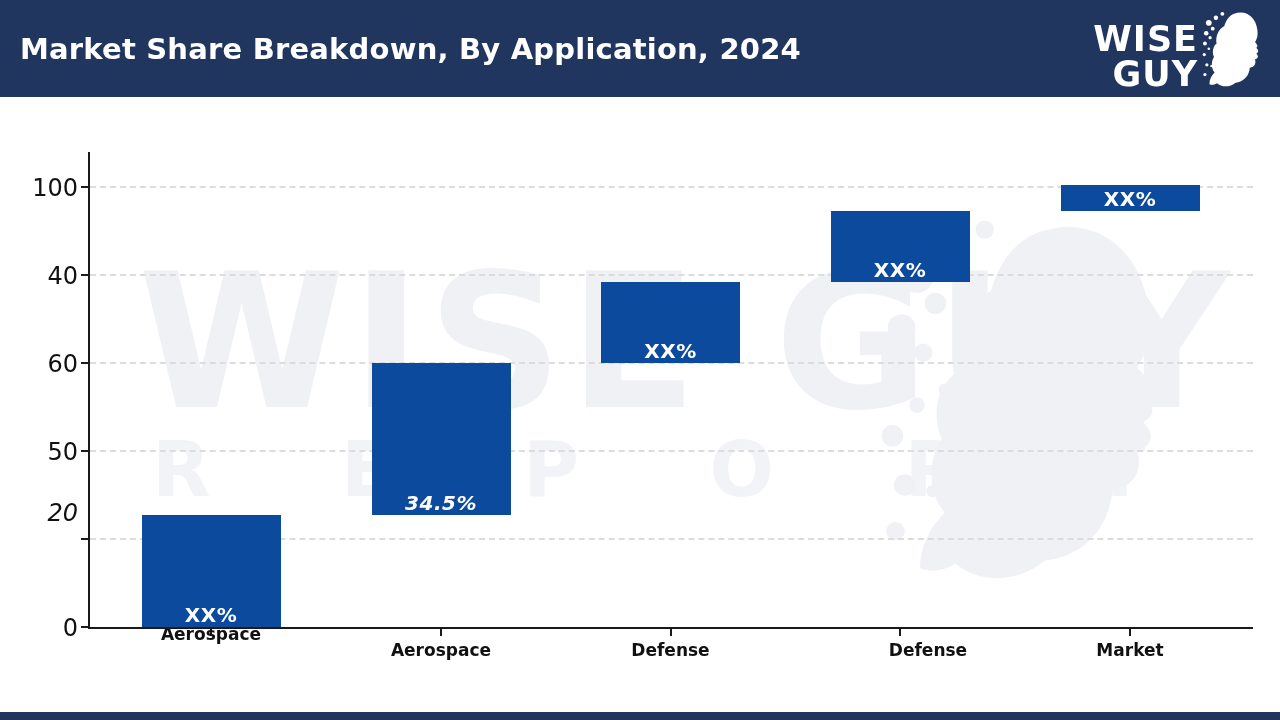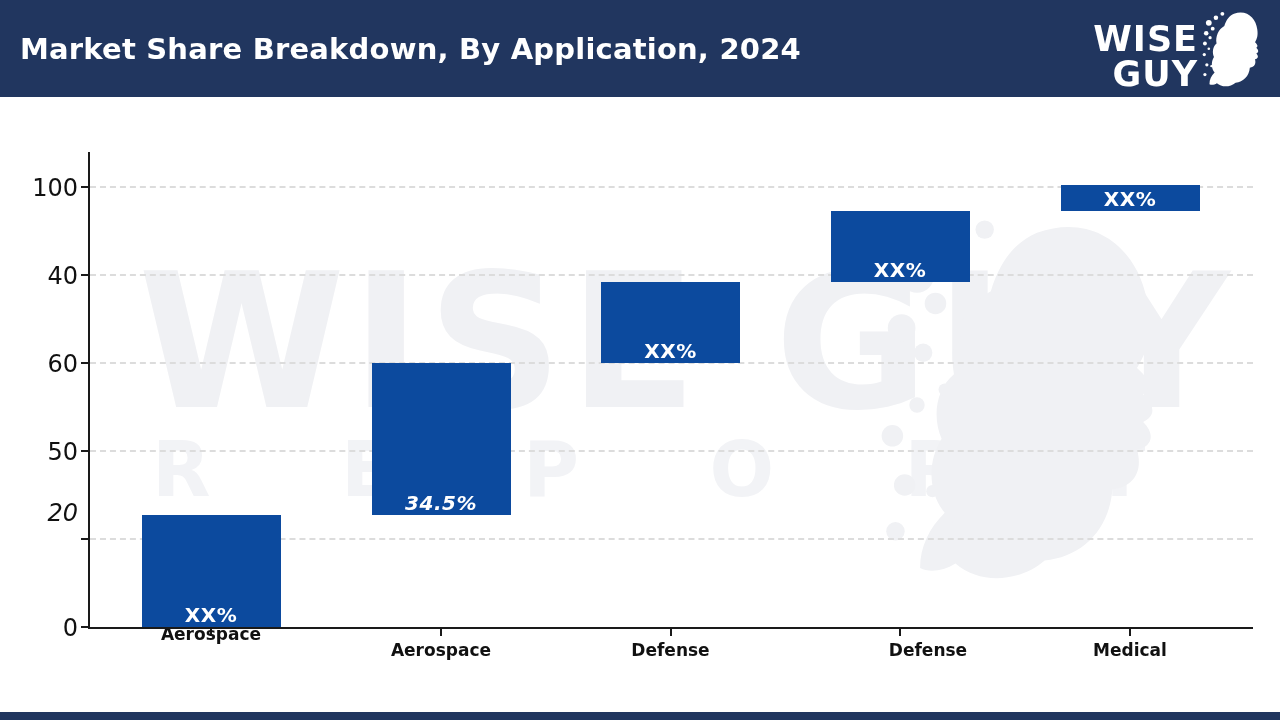--- a/index.html
+++ b/index.html
@@ -132,19 +132,19 @@
       <div class="ytick-mark" style="left: 81px; top: 186px;"></div>
       <div class="xtick-mark" style="left: 210px; top: 629px;"></div>
       <div class="xcat-label" style="left: 121px; top: 624px;">Aerospace</div>
       <div class="xtick-mark" style="left: 440px; top: 629px;"></div>
       <div class="xcat-label" style="left: 351px; top: 640px;">Aerospace</div>
       <div class="xtick-mark" style="left: 669.5px; top: 629px;"></div>
       <div class="xcat-label" style="left: 580.5px; top: 640px;">Defense</div>
       <div class="xtick-mark" style="left: 899px; top: 629px;"></div>
       <div class="xcat-label" style="left: 838px; top: 640px;">Defense</div>
       <div class="xtick-mark" style="left: 1129px; top: 629px;"></div>
-      <div class="xcat-label" style="left: 1040px; top: 640px;">Medical</div>
+      <div class="xcat-label" style="left: 1040px; top: 640px;">Market</div>
       <div class="axisline" style="left: 88px; top: 152px; width: 2px; height: 477px;"></div>
       <div class="axisline" style="left: 88px; top: 627px; width: 1165px; height: 2px;"></div>
     </div>
 
   <div class="footer"></div>
 </div>
 
 </body></html>

